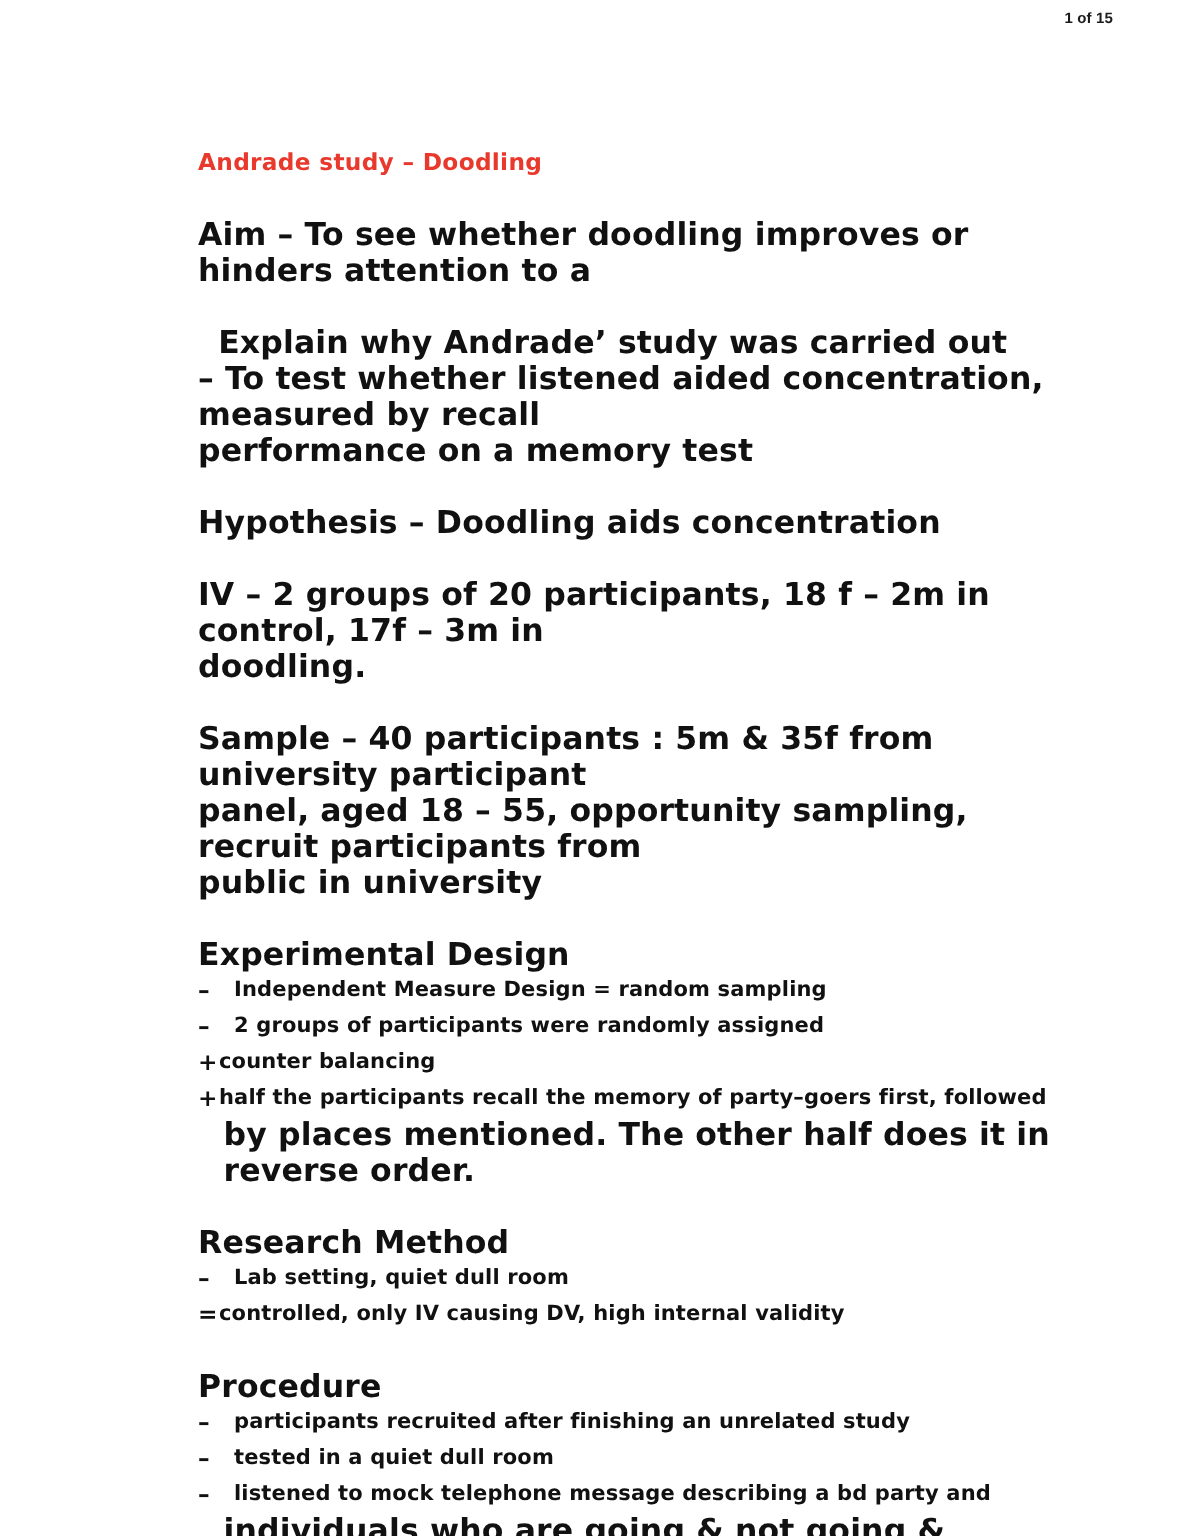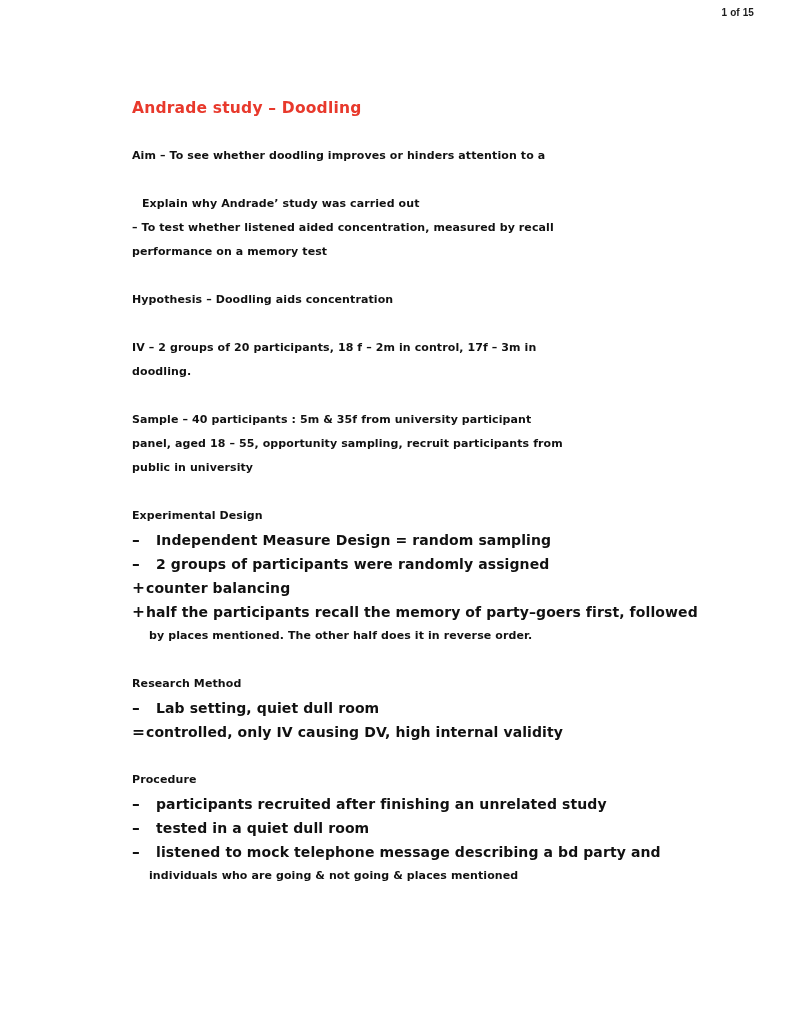--- a/index.html
+++ b/index.html
@@ -12,21 +12,21 @@
     height: 1024px;
     position: relative;
     font-family: "DejaVu Sans", sans-serif;
     overflow: hidden;
   }
 
   
   .page-indicator {
     position: absolute;
     top: 7px;
-    right: 38px;
+    right: 50px;
     font-family: "Liberation Sans", sans-serif;
     font-size: 10px;
     font-weight: bold;
     color: #1c1c1c;
     letter-spacing: 0.1px;
     white-space: nowrap;
   }
 
   
   .note {
@@ -46,21 +46,21 @@
     margin: 0;
     white-space: pre-wrap;
   }
 
   .block {
     margin-top: 24px;
   }
 
   .line {
     font-family: "DejaVu Sans", sans-serif;
-    font-size: 11px;
+    font-size: 21px;
     font-weight: bold;
     color: #111111;
     line-height: 24px;
     letter-spacing: 0.1px;
     white-space: pre-wrap;
     margin: 0;
   }
 
   
   .line.cont {

